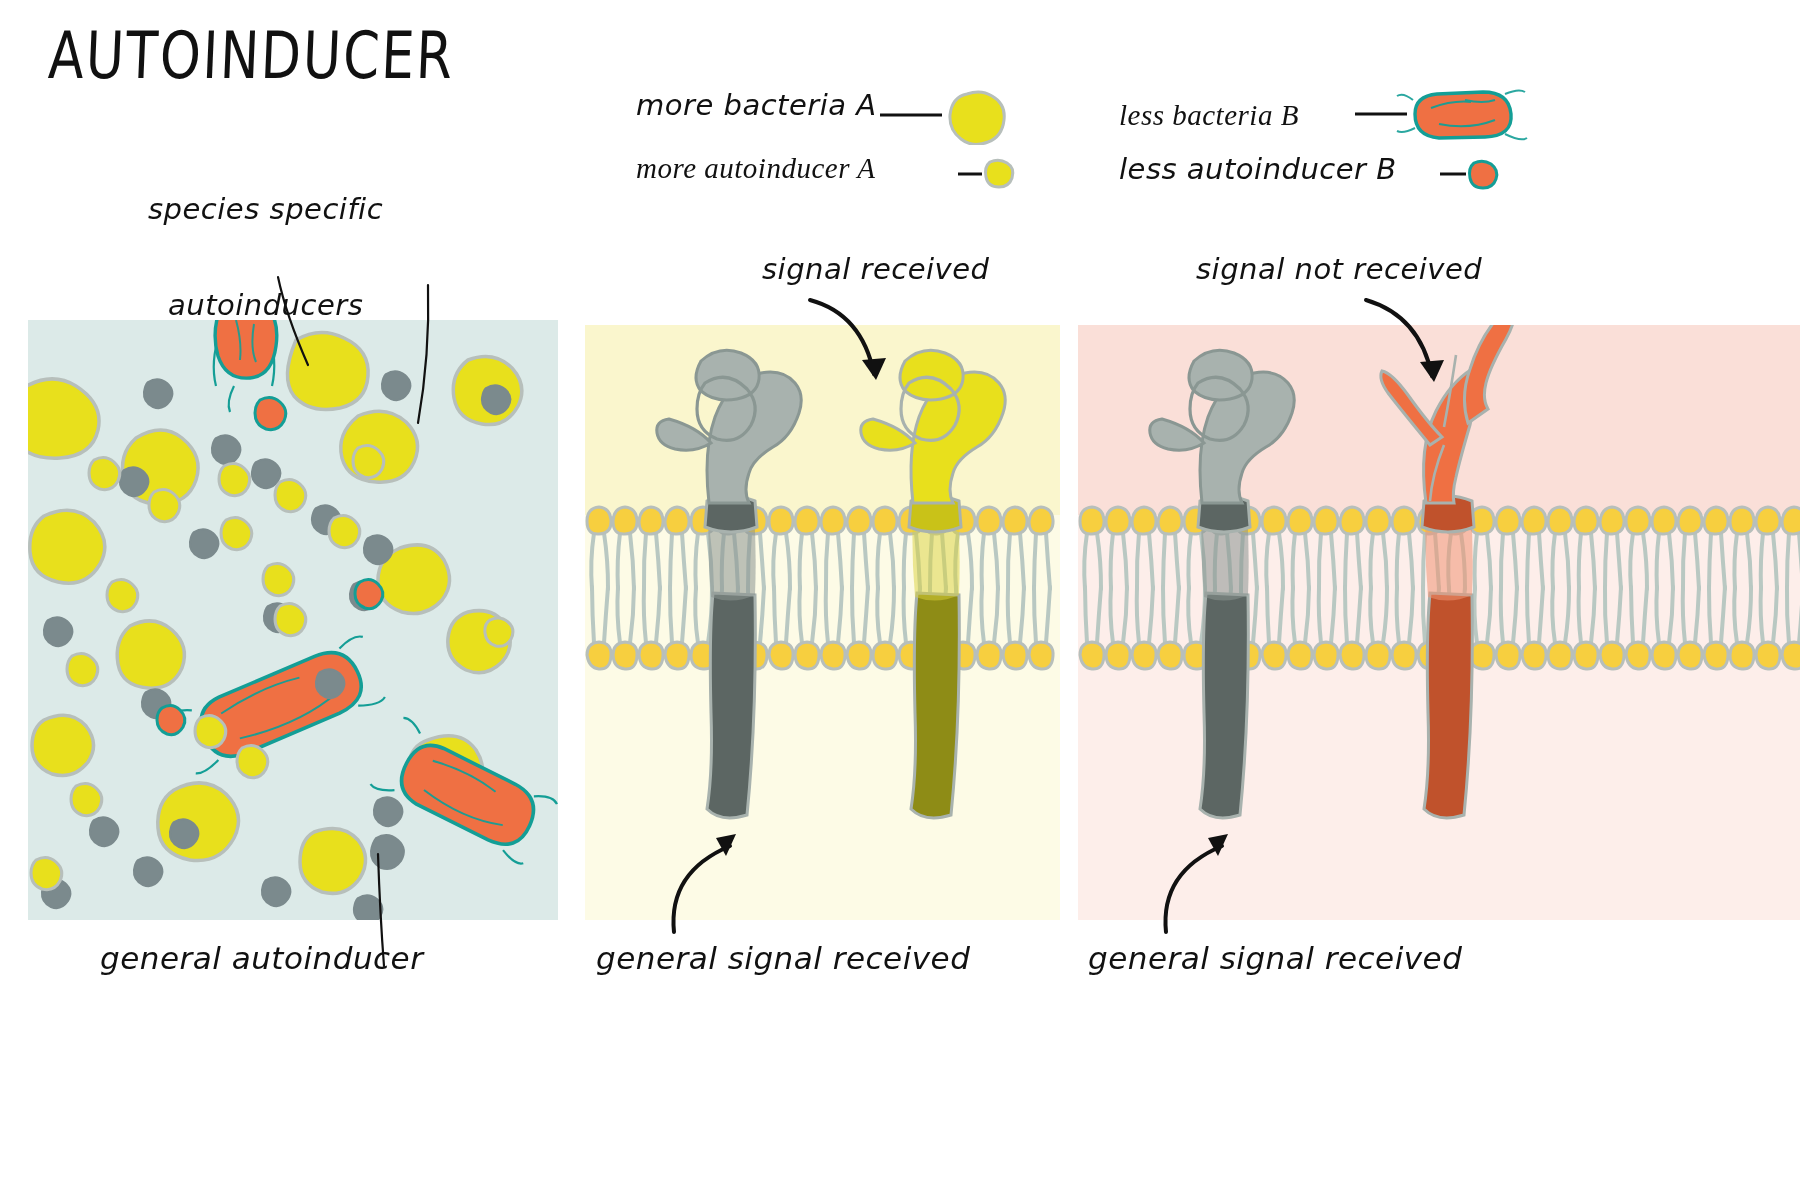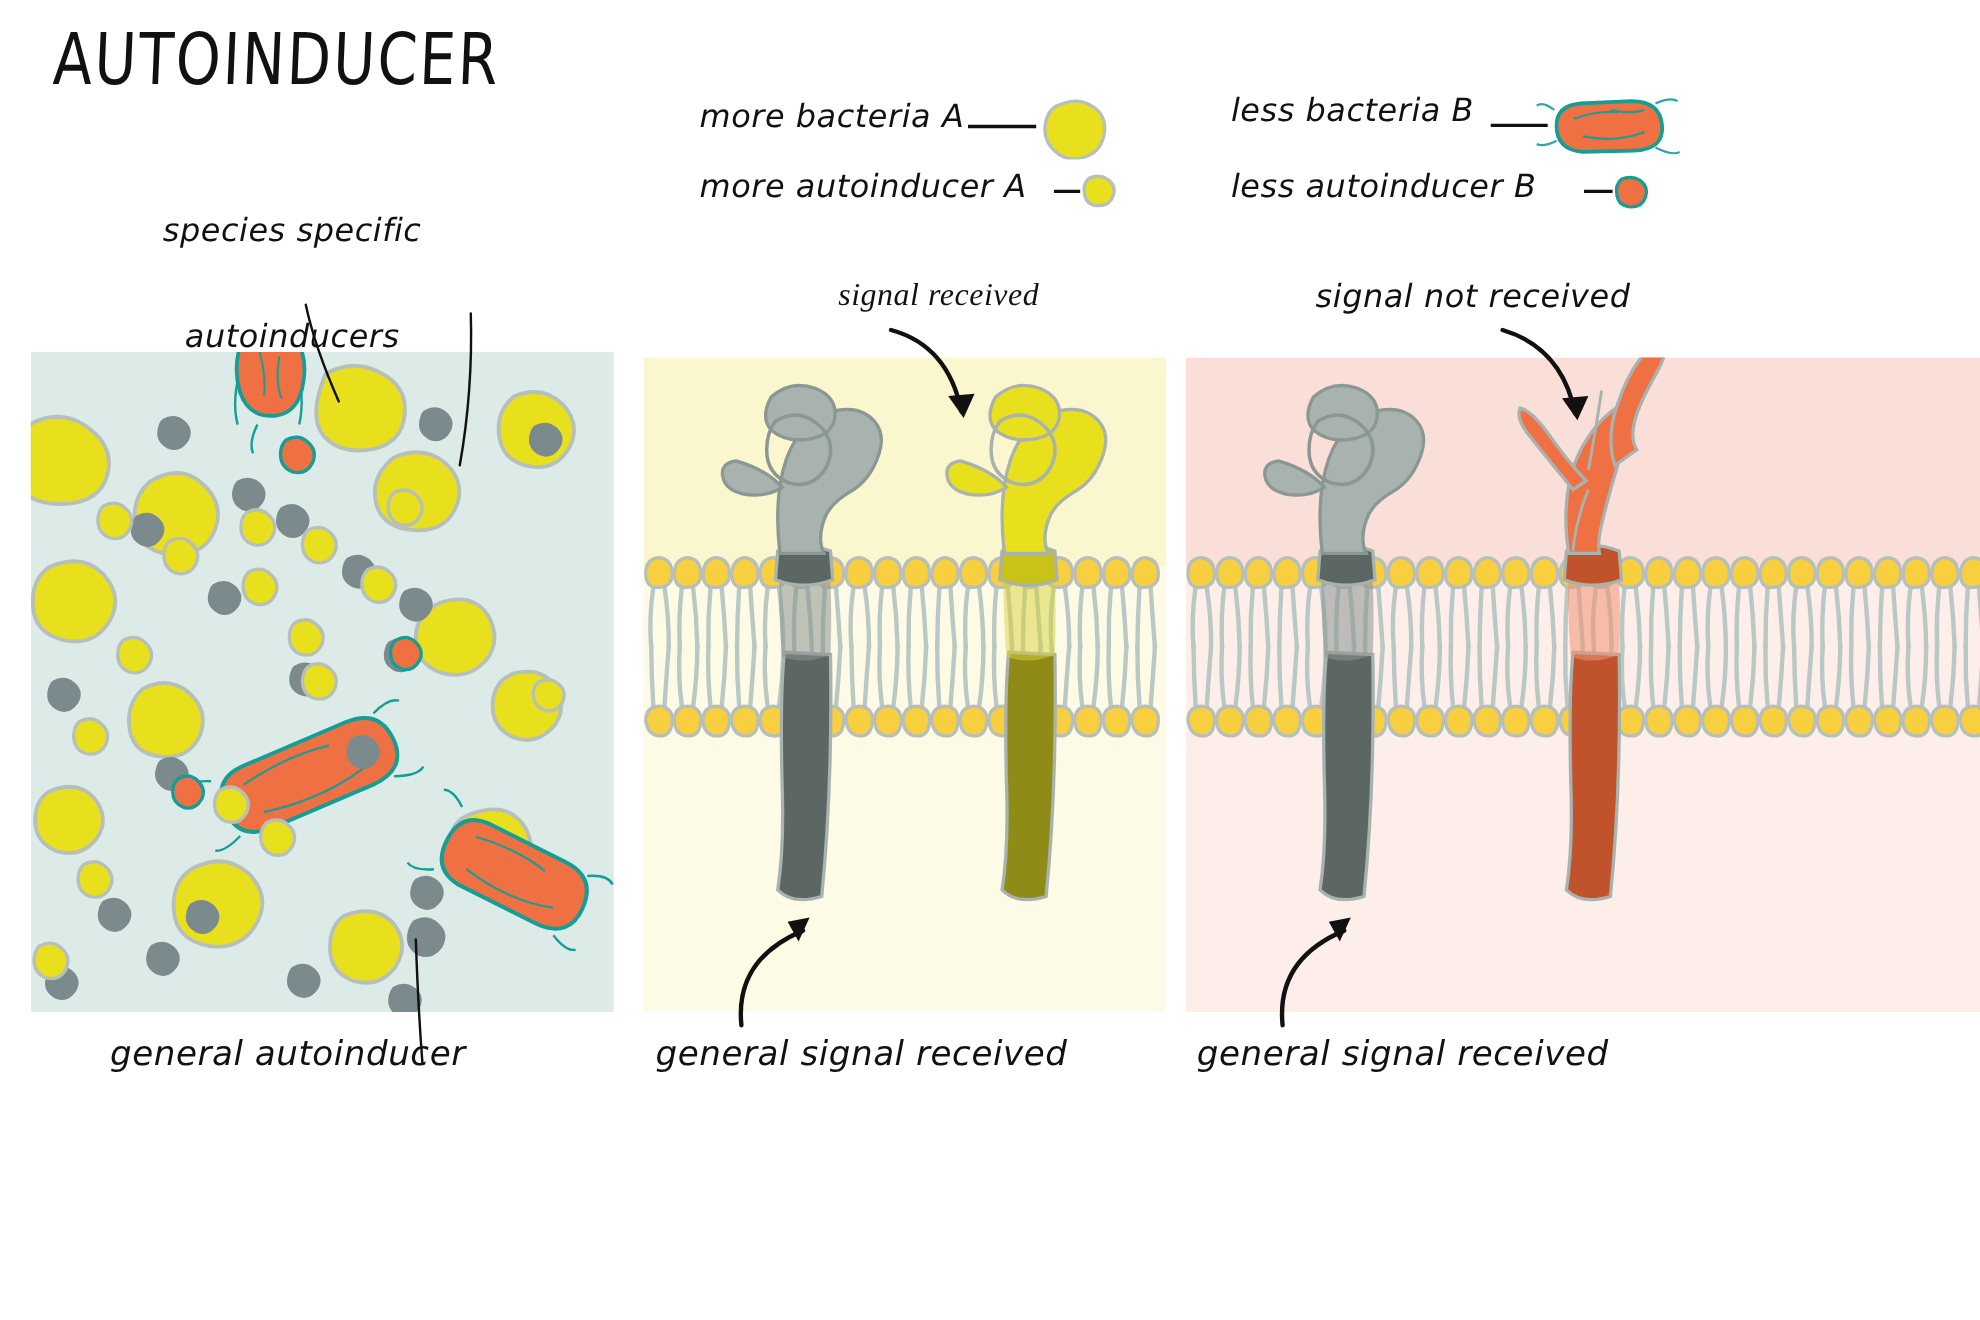--- a/index.html
+++ b/index.html
@@ -25,27 +25,27 @@
 <div class="canvas">
 
   <div class="lbl title hand" style="left:50px;top:18px;">AUTOINDUCER</div>
 
   <div class="lbl legend-txt hand" style="left:592px;top:88px;">more bacteria A</div>
   <svg class="lbl" style="left:880px;top:85px;" width="140" height="60">
     <line x1="0" y1="30" x2="62" y2="30" stroke="#111" stroke-width="3"></line>
     <path d="M70 30 q2-18 17-21 q14-5 25 2 q14 8 12 24 q-2 17-16 22 q-16 6-27-3 q-12-9-11-24 z" fill="#e8e01c" stroke="#b7bfbb" stroke-width="3"></path>
   </svg>
 
-  <div class="lbl legend-txt hand" style="left:592px;top:152px;">more autoinducer A</div>
+  <div class="lbl legend-txt hand" style="left:592px;top:152px;font-family:Liberation Serif, serif;">more autoinducer A</div>
   <svg class="lbl" style="left:958px;top:152px;" width="80" height="48">
     <line x1="0" y1="22" x2="24" y2="22" stroke="#111" stroke-width="3"></line>
     <path d="M32 10 q9-4 17 1 q8 5 5 15 q-3 9-13 9 q-11 0-13-10 q-2-10 4-15 z" fill="#e8e01c" stroke="#b7bfbb" stroke-width="3"></path>
   </svg>
 
-  <div class="lbl legend-txt hand" style="left:1075px;top:83px;">less bacteria B</div>
+  <div class="lbl legend-txt hand" style="left:1075px;top:99px;font-family:Liberation Serif, serif;">less bacteria B</div>
   <svg class="lbl" style="left:1355px;top:78px;" width="200" height="70">
     <line x1="0" y1="36" x2="52" y2="36" stroke="#111" stroke-width="3"></line>
     <g stroke="#149e96" stroke-width="2" fill="none" opacity=".9">
       <path d="M58 22 q-10-8-16-4"></path>
         <path d="M60 50 q-12 6-18 3"></path>
       <path d="M150 16 q14-6 20-2"></path>
         <path d="M150 56 q16 8 22 4"></path>
     </g>
     <path d="M60 36 q0-18 22-20 l46-2 q26 0 28 22 q2 22-26 23 l-46 1 q-24-2-24-24 z" fill="#ef7043" stroke="#149e96" stroke-width="3.4"></path>
     <g stroke="#149e96" stroke-width="2" fill="none" opacity=".95">
@@ -329,21 +329,21 @@
       <path d="M288 94 q-14 2-12 14 q2 12 18 16 q20 4 36-6 q-14-16-42-24 z" fill="#e8e01c" stroke="#a8b2ae" stroke-width="3"></path>
       <path d="M320 36 q18-16 40-8 q20 8 18 26 q-2 16-22 20 q-22 4-36-8 q-10-12 0-30 z" fill="#e8e01c" stroke="#a8b2ae" stroke-width="3"></path>
       <path d="M324 58 q22-14 42 6 q14 16 4 36 q-12 20-34 14 q-20-8-20-30 q0-16 8-26 z" fill="none" stroke="#a8b2ae" stroke-width="3.2"></path>
     </g>
   </svg>
 
   <svg class="lbl" style="left:800px;top:290px;" width="130" height="120">
     <path d="M10 10 q52 14 64 74" stroke="#111" stroke-width="4" fill="none" stroke-linecap="round"></path>
     <path d="M62 70 l14 20 l10-22 z" fill="#111"></path>
   </svg>
-  <div class="lbl panel-txt hand" style="left:762px;top:252px;font-family:Liberation Serif, serif;">signal received</div>
+  <div class="lbl panel-txt hand" style="left:762px;top:252px;">signal received</div>
 
   <svg class="lbl" style="left:660px;top:820px;" width="120" height="120">
     <path d="M14 112 q-6-60 56-86" stroke="#111" stroke-width="4" fill="none" stroke-linecap="round"></path>
     <path d="M56 18 l20-4 l-10 22 z" fill="#111"></path>
   </svg>
   <div class="lbl cap-txt hand" style="left:596px;top:940px;">general signal received</div>
 
   <svg class="lbl" style="left:1078px;top:325px;" width="722" height="595">
     <rect x="0" y="0" width="722" height="595" fill="#fadfd8"></rect>
     <rect x="0" y="190" width="722" height="405" fill="#fdeeea"></rect>

